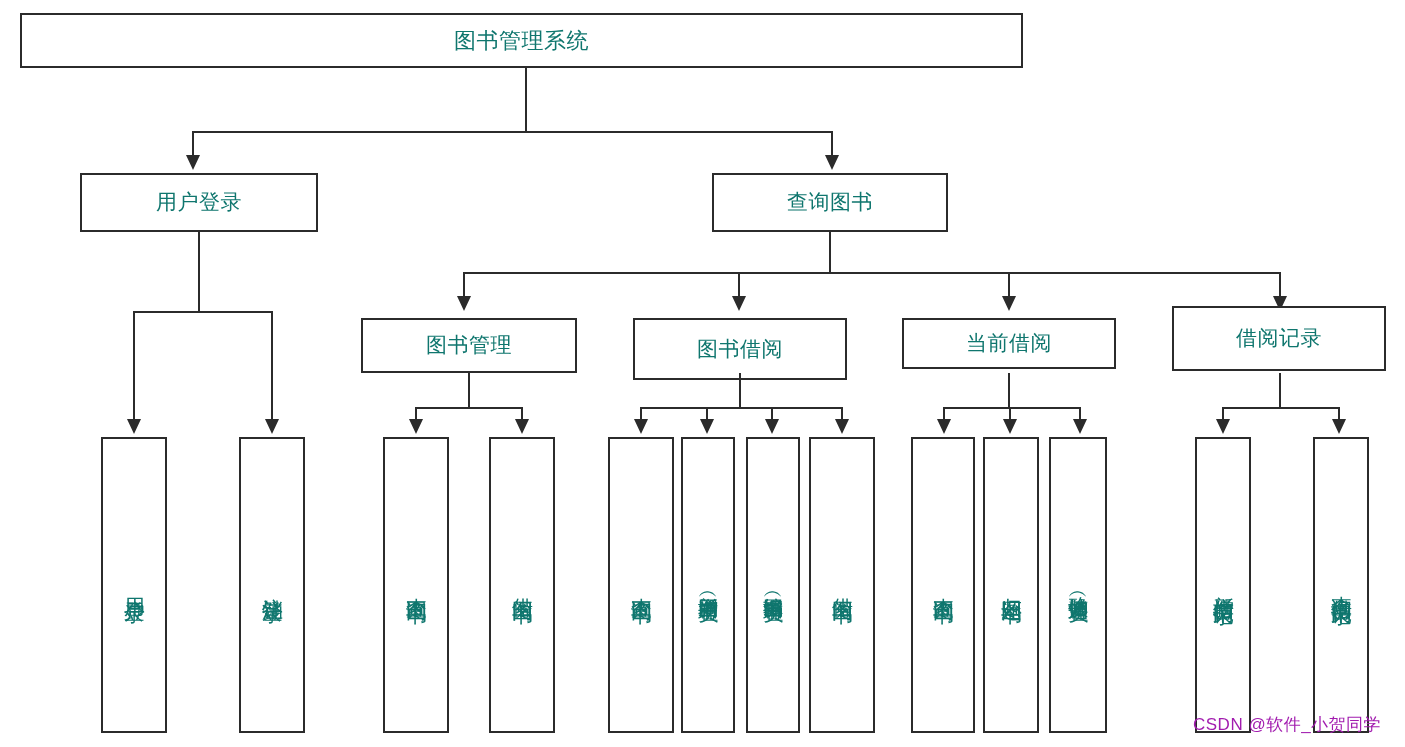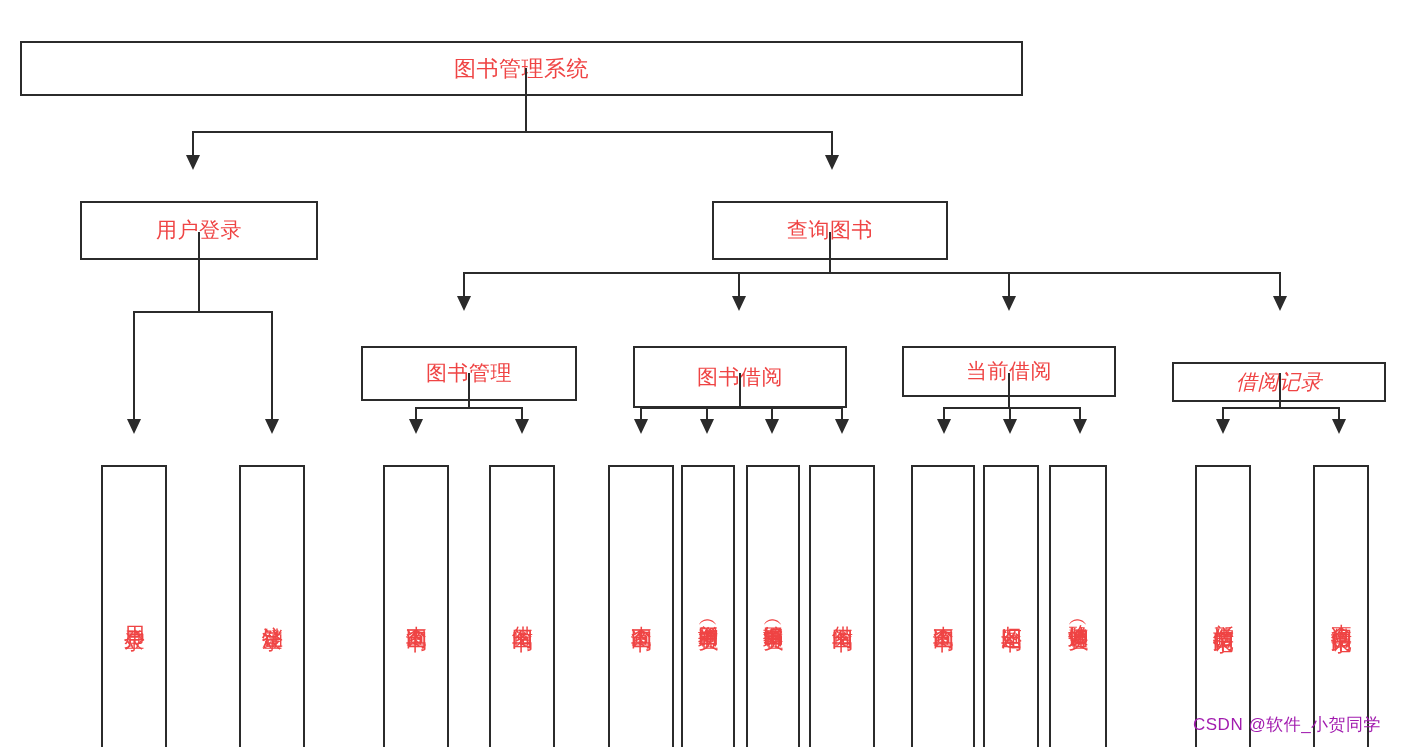--- a/index.html
+++ b/index.html
@@ -18,22 +18,21 @@
     overflow: hidden;
   }
   .node {
     position: absolute;
     box-sizing: border-box;
     background: #ffffff;
     border: 2px solid #2b2b2b;
     display: flex;
     align-items: center;
     justify-content: center;
-    color: #ef4444;
-    margin-top: 28px;
+    color: #0f766e;
   }
   .node .label {
     display: block;
     text-align: center;
     line-height: 1.16;
     letter-spacing: 0.5px;
   }
   
   .node.horiz .label {
     writing-mode: horizontal-tb;
@@ -130,21 +129,21 @@
   </div>
 
   <div class="node horiz" style="left:633px; top:318px; width:214px; height:62px;justify-content:center;">
     <span class="label">图书借阅</span>
   </div>
 
   <div class="node horiz" style="left:902px; top:318px; width:214px; height:51px;">
     <span class="label">当前借阅</span>
   </div>
 
-  <div class="node horiz" style="left:1172px; top:334px; width:214px; height:40px;font-style:italic;">
+  <div class="node horiz" style="left:1172px; top:306px; width:214px; height:65px;">
     <span class="label">借阅记录</span>
   </div>
 
   <div class="edge v" style="left:468px; top:373px; width:2px; height:35px;"></div>
   <div class="edge h" style="left:415px; top:407px; width:108px; height:2px;"></div>
   <div class="edge v" style="left:415px; top:407px; width:2px; height:14px;"></div>
   <div class="arrow" style="left:409px; top:419px;"></div>
   <div class="edge v" style="left:521px; top:407px; width:2px; height:14px;"></div>
   <div class="arrow" style="left:515px; top:419px;"></div>
 

